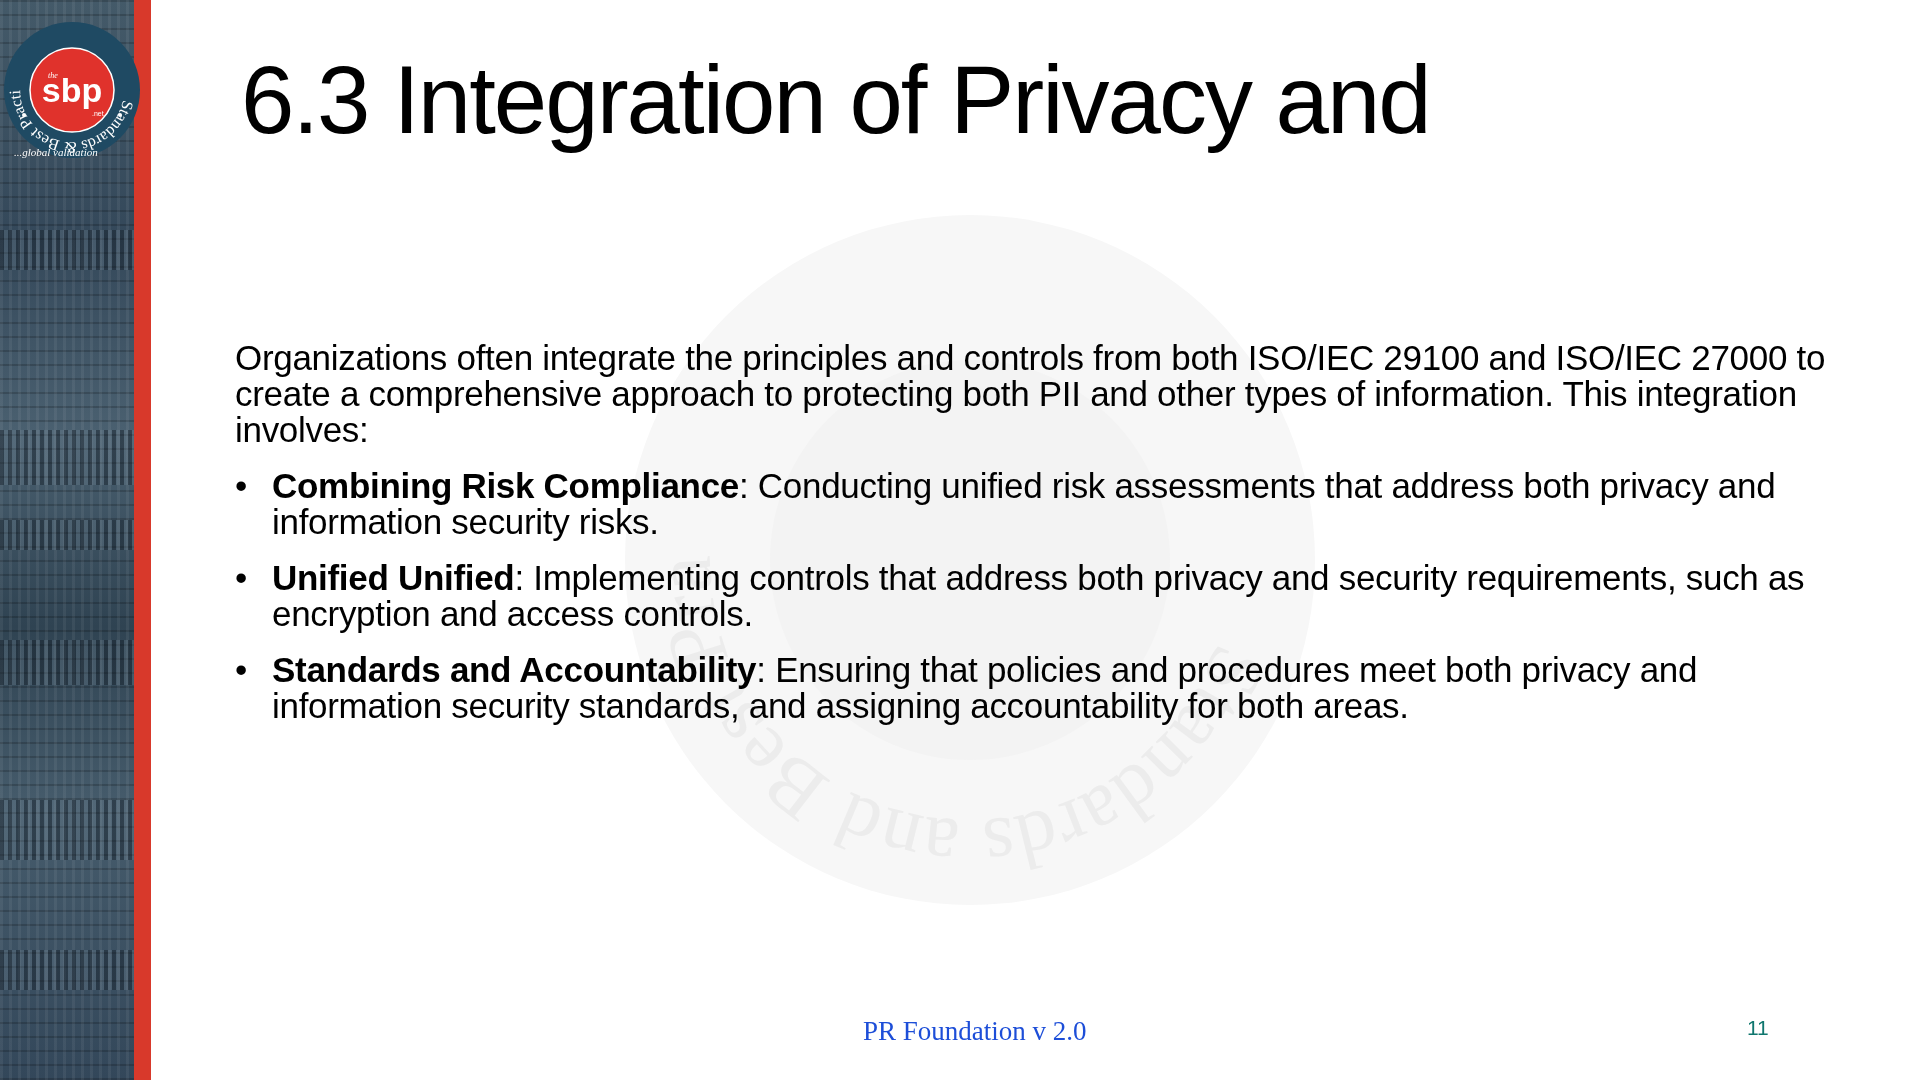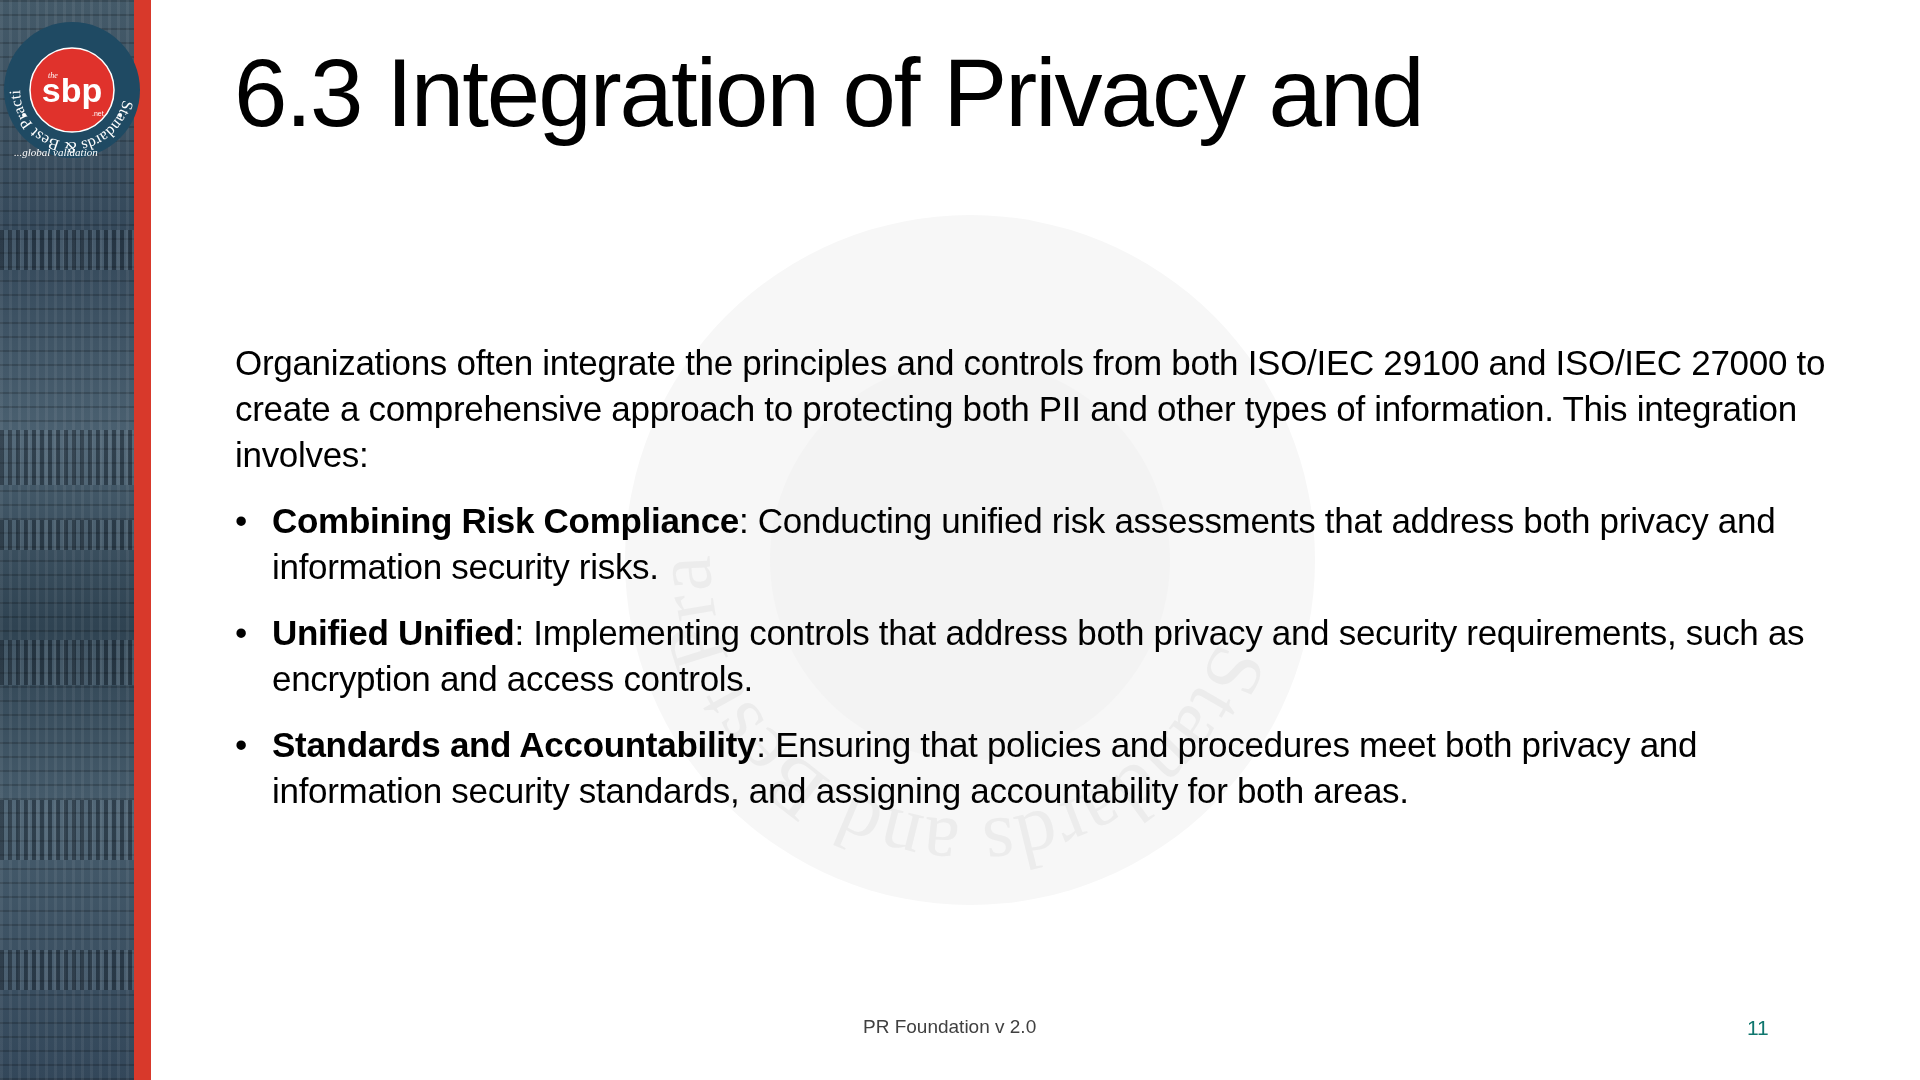--- a/index.html
+++ b/index.html
@@ -67,30 +67,30 @@
     .title {
       position: absolute;
       left: 233px; top: 40px;
       width: 1600px;
       font-family: "Liberation Sans", sans-serif;
       font-size: 96px;
       line-height: 103px;
       font-weight: normal;
       letter-spacing: -2px;
       color: #000000;
-      margin: 1px;
+      margin: 8px;
     }
     
     .body {
       position: absolute;
       left: 235px; top: 340px;
       width: 1620px;
       font-family: "Liberation Sans", sans-serif;
       font-size: 35px;
-      line-height: 46px;
+      line-height: 36px;
       color: #000000;
       letter-spacing: -0.3px;
     }
     .body p {
       margin: 0 0 20px 0;
     }
     .body ul {
       list-style: none;
       margin: 0;
       padding: 0;
@@ -102,23 +102,23 @@
     }
     .bullet {
       position: absolute;
       left: 0; top: 0;
     }
     .bold { font-weight: bold; }
     
     .footer-center {
       position: absolute;
       left: 863px; top: 1016px;
-      font-family: Liberation Sans, sans-serif;
-      font-size: 19px;
-      color: #404040;
+      font-family: Liberation Serif, serif;
+      font-size: 27px;
+      color: #1d4ed8;
       white-space: nowrap;
     }
     .footer-page {
       position: absolute;
       left: 1747px; top: 1016px;
       font-family: "Liberation Sans", sans-serif;
       font-size: 21px;
       color: #0f766e;
     }
   </style>

